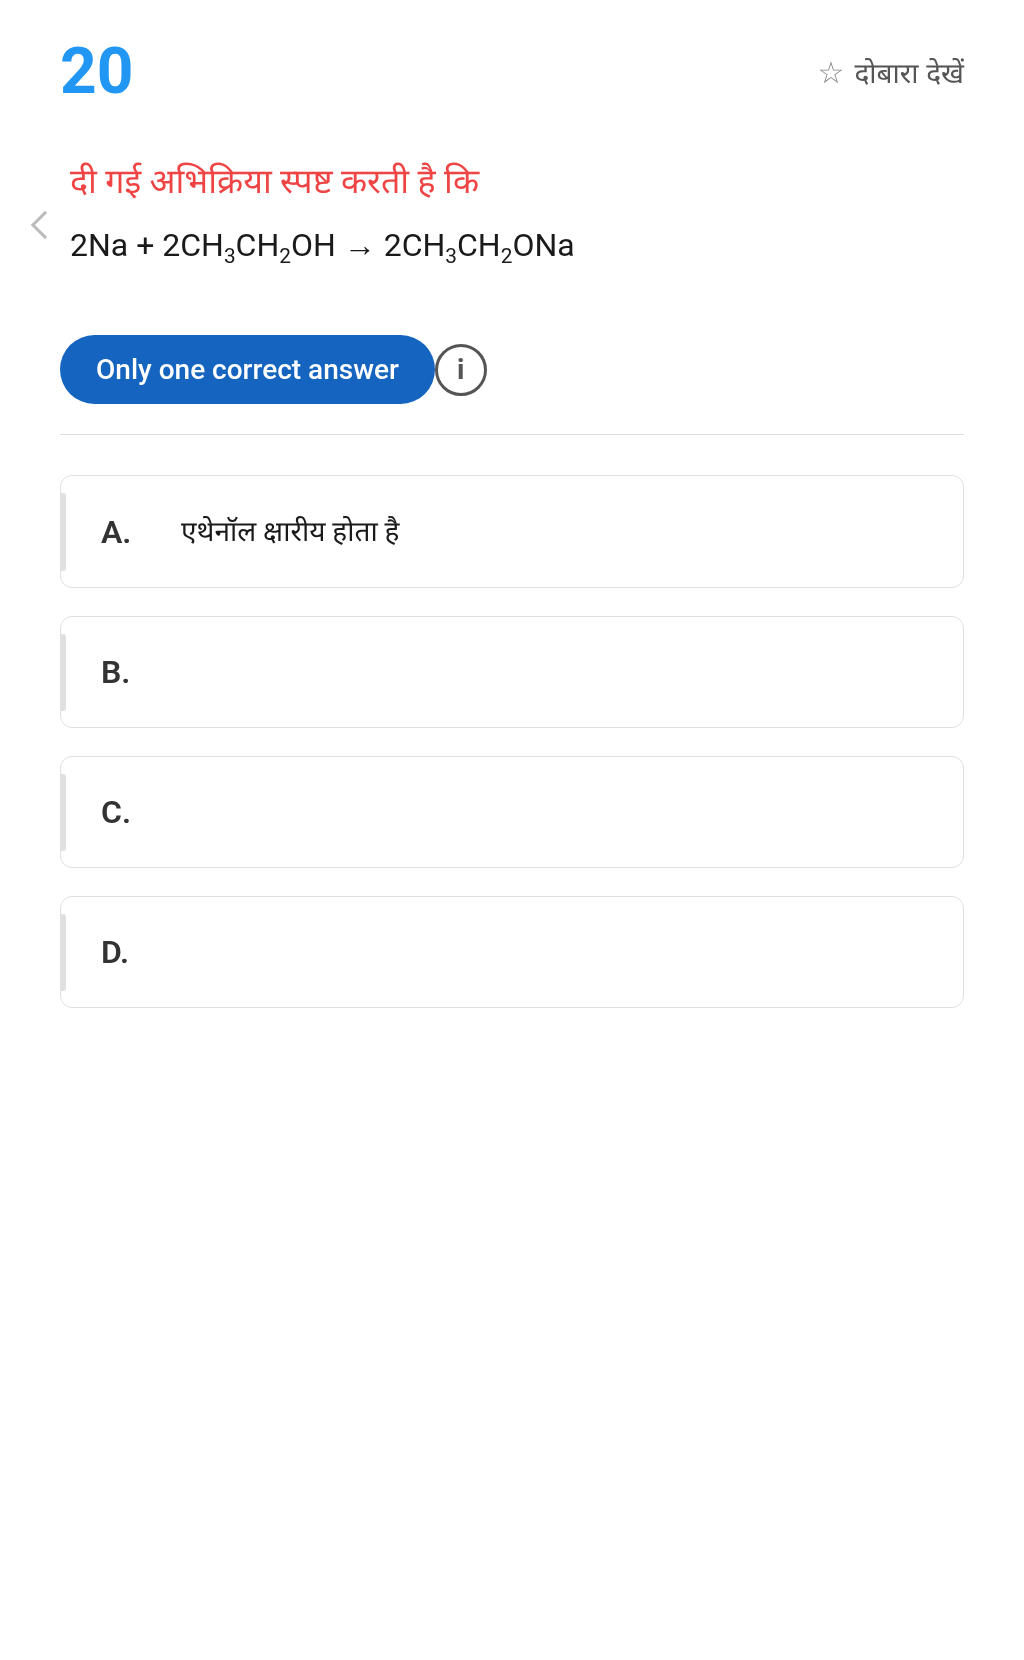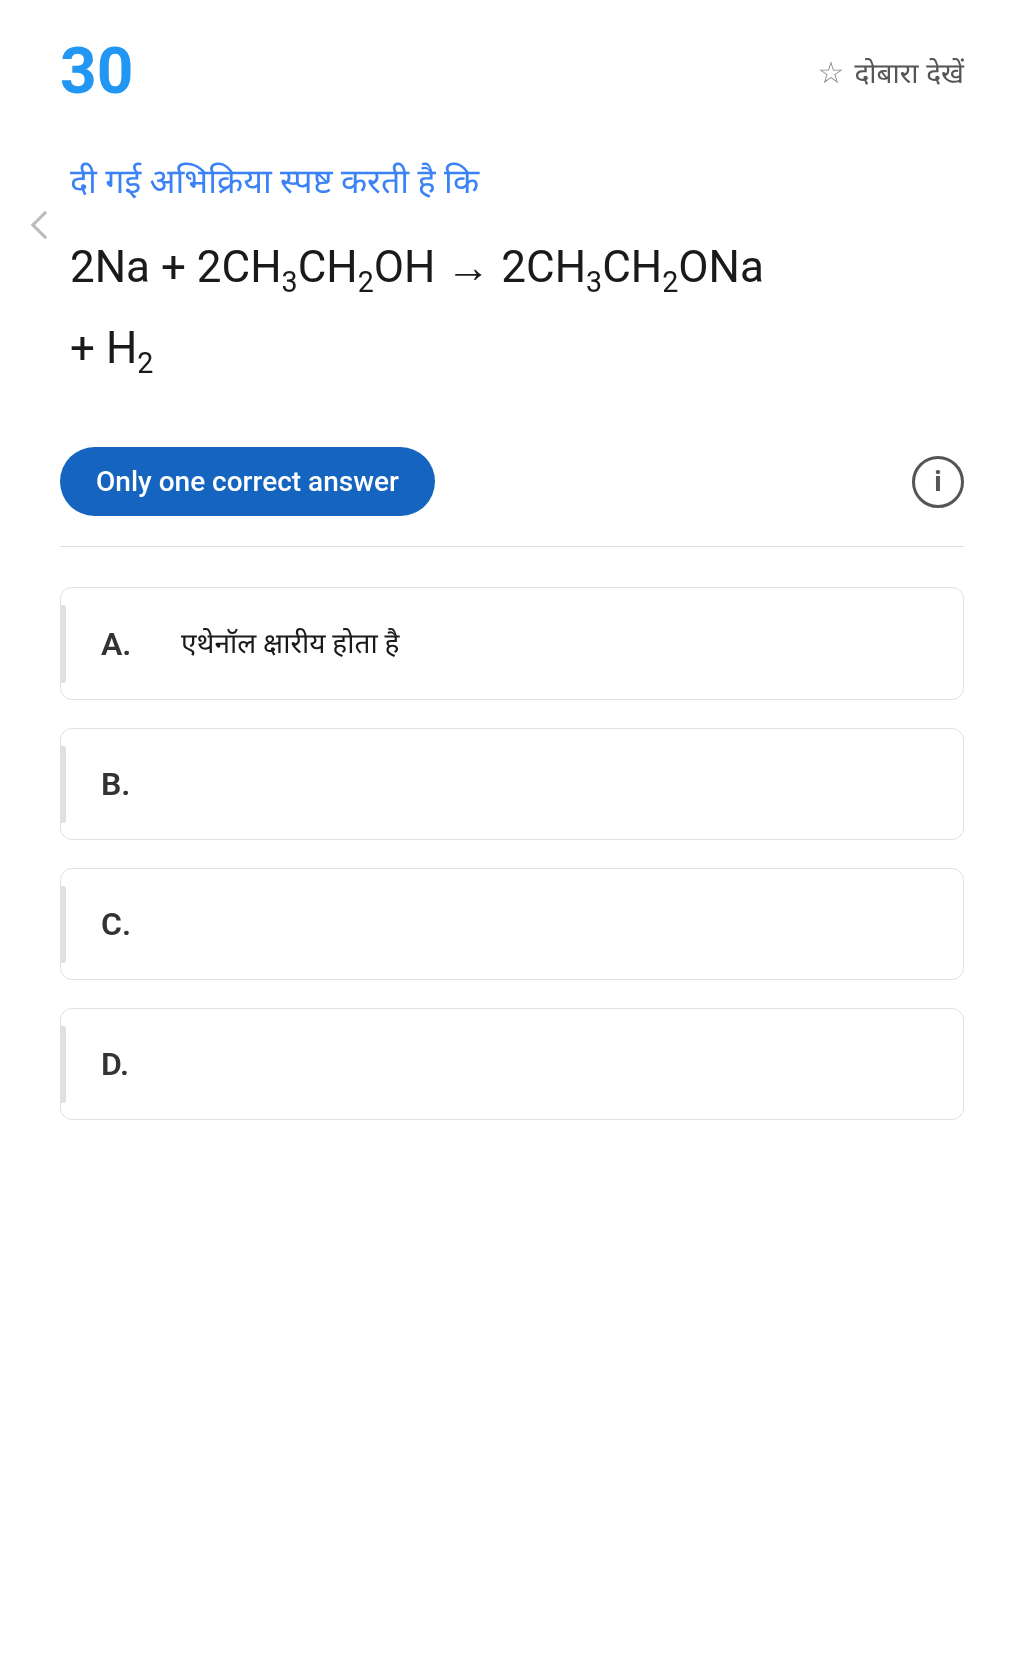--- a/index.html
+++ b/index.html
@@ -48,45 +48,45 @@
     }
 
     .question-area {
       margin-bottom: 60px;
       padding-left: 10px;
     }
 
     .question-text {
       font-size: 34px;
       line-height: 1.6;
-      color: #3b82f6;
-      margin-bottom: 22px;
+      color: #ef4444;
+      margin-bottom: 10px;
     }
 
     .reaction-text {
-      font-size: 44px;
+      font-size: 32px;
       line-height: 1.7;
       color: #1a1a1a;
       margin-top: 10px;
     }
 
     .reaction-line {
       display: block;
       margin-bottom: 4px;
     }
 
     sub {
       font-size: 0.65em;
       vertical-align: sub;
     }
 
     .answer-type-section {
       display: flex;
       align-items: center;
-      justify-content: space-between;
+      justify-content: flex-start;
       margin-bottom: 30px;
     }
 
     .answer-type-badge {
       background-color: #1565C0;
       color: #ffffff;
       padding: 18px 36px;
       border-radius: 40px;
       font-size: 28px;
       font-weight: 500;
@@ -175,32 +175,31 @@
     }
   </style>
 </head>
 <body>
 
 <div class="nav-arrow">
   <div class="nav-arrow-inner"></div>
 </div>
 
 <div class="header">
-  <span class="question-number">30</span>
+  <span class="question-number">20</span>
   <button class="review-btn">
     <span class="star-icon">☆</span>
     <span>दोबारा देखें</span>
   </button>
 </div>
 
 <div class="question-area">
   <p class="question-text">दी गई अभिक्रिया स्पष्ट करती है कि</p>
   <div class="reaction-text">
     <span class="reaction-line">2Na + 2CH<sub>3</sub>CH<sub>2</sub>OH → 2CH<sub>3</sub>CH<sub>2</sub>ONa</span>
-    <span class="reaction-line">+ H<sub>2</sub></span>
   </div>
 </div>
 
 <div class="answer-type-section">
   <div class="answer-type-badge">Only one correct answer</div>
   <div class="info-icon">
     <span>i</span>
   </div>
 </div>
 

